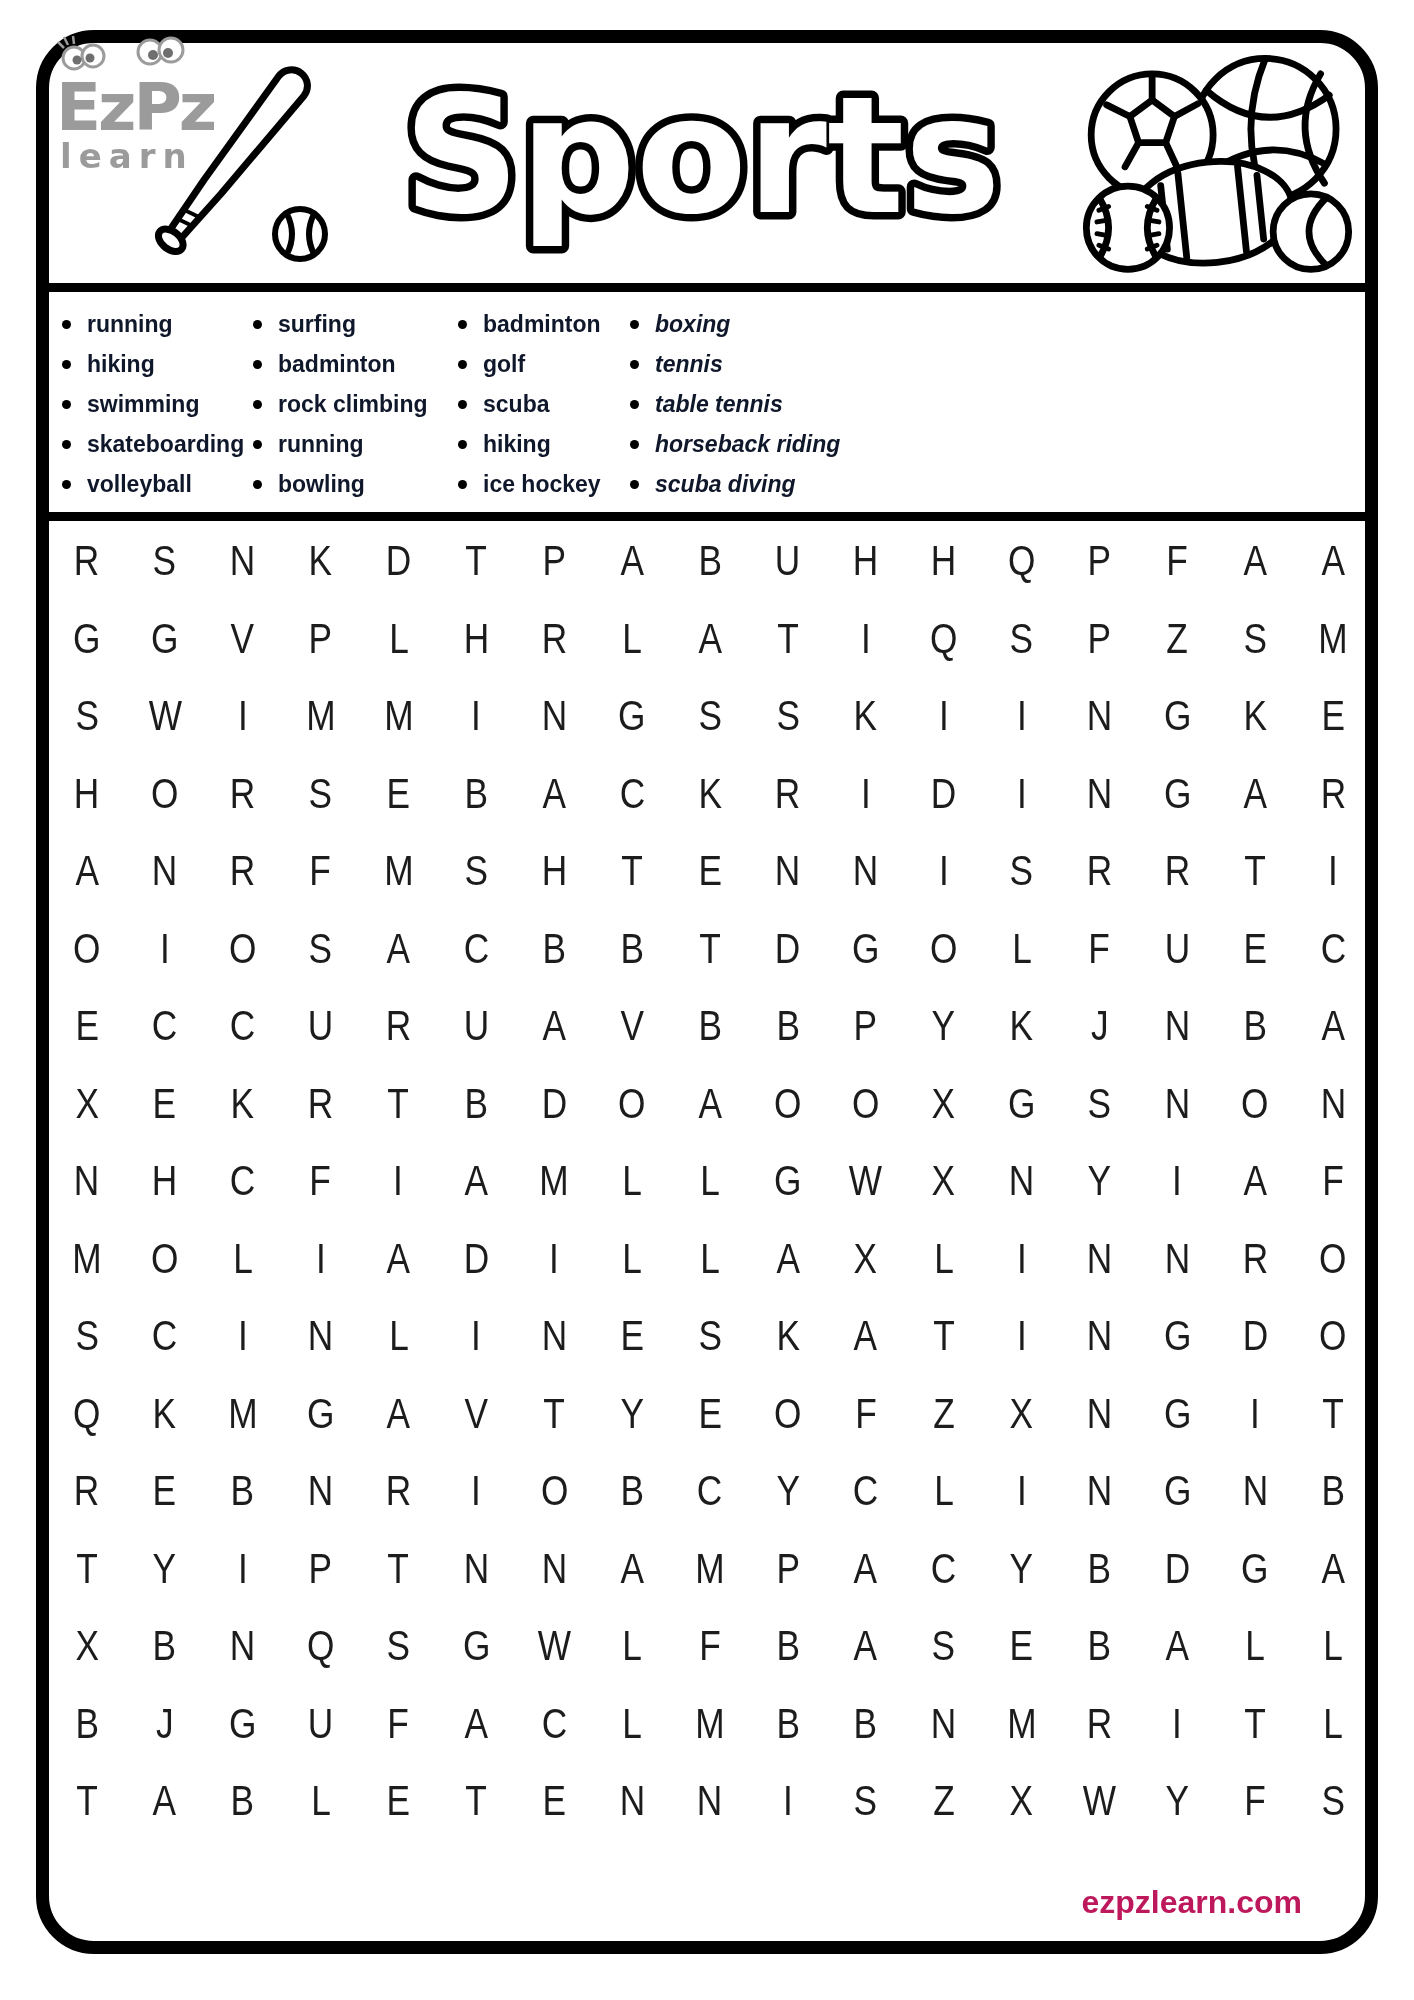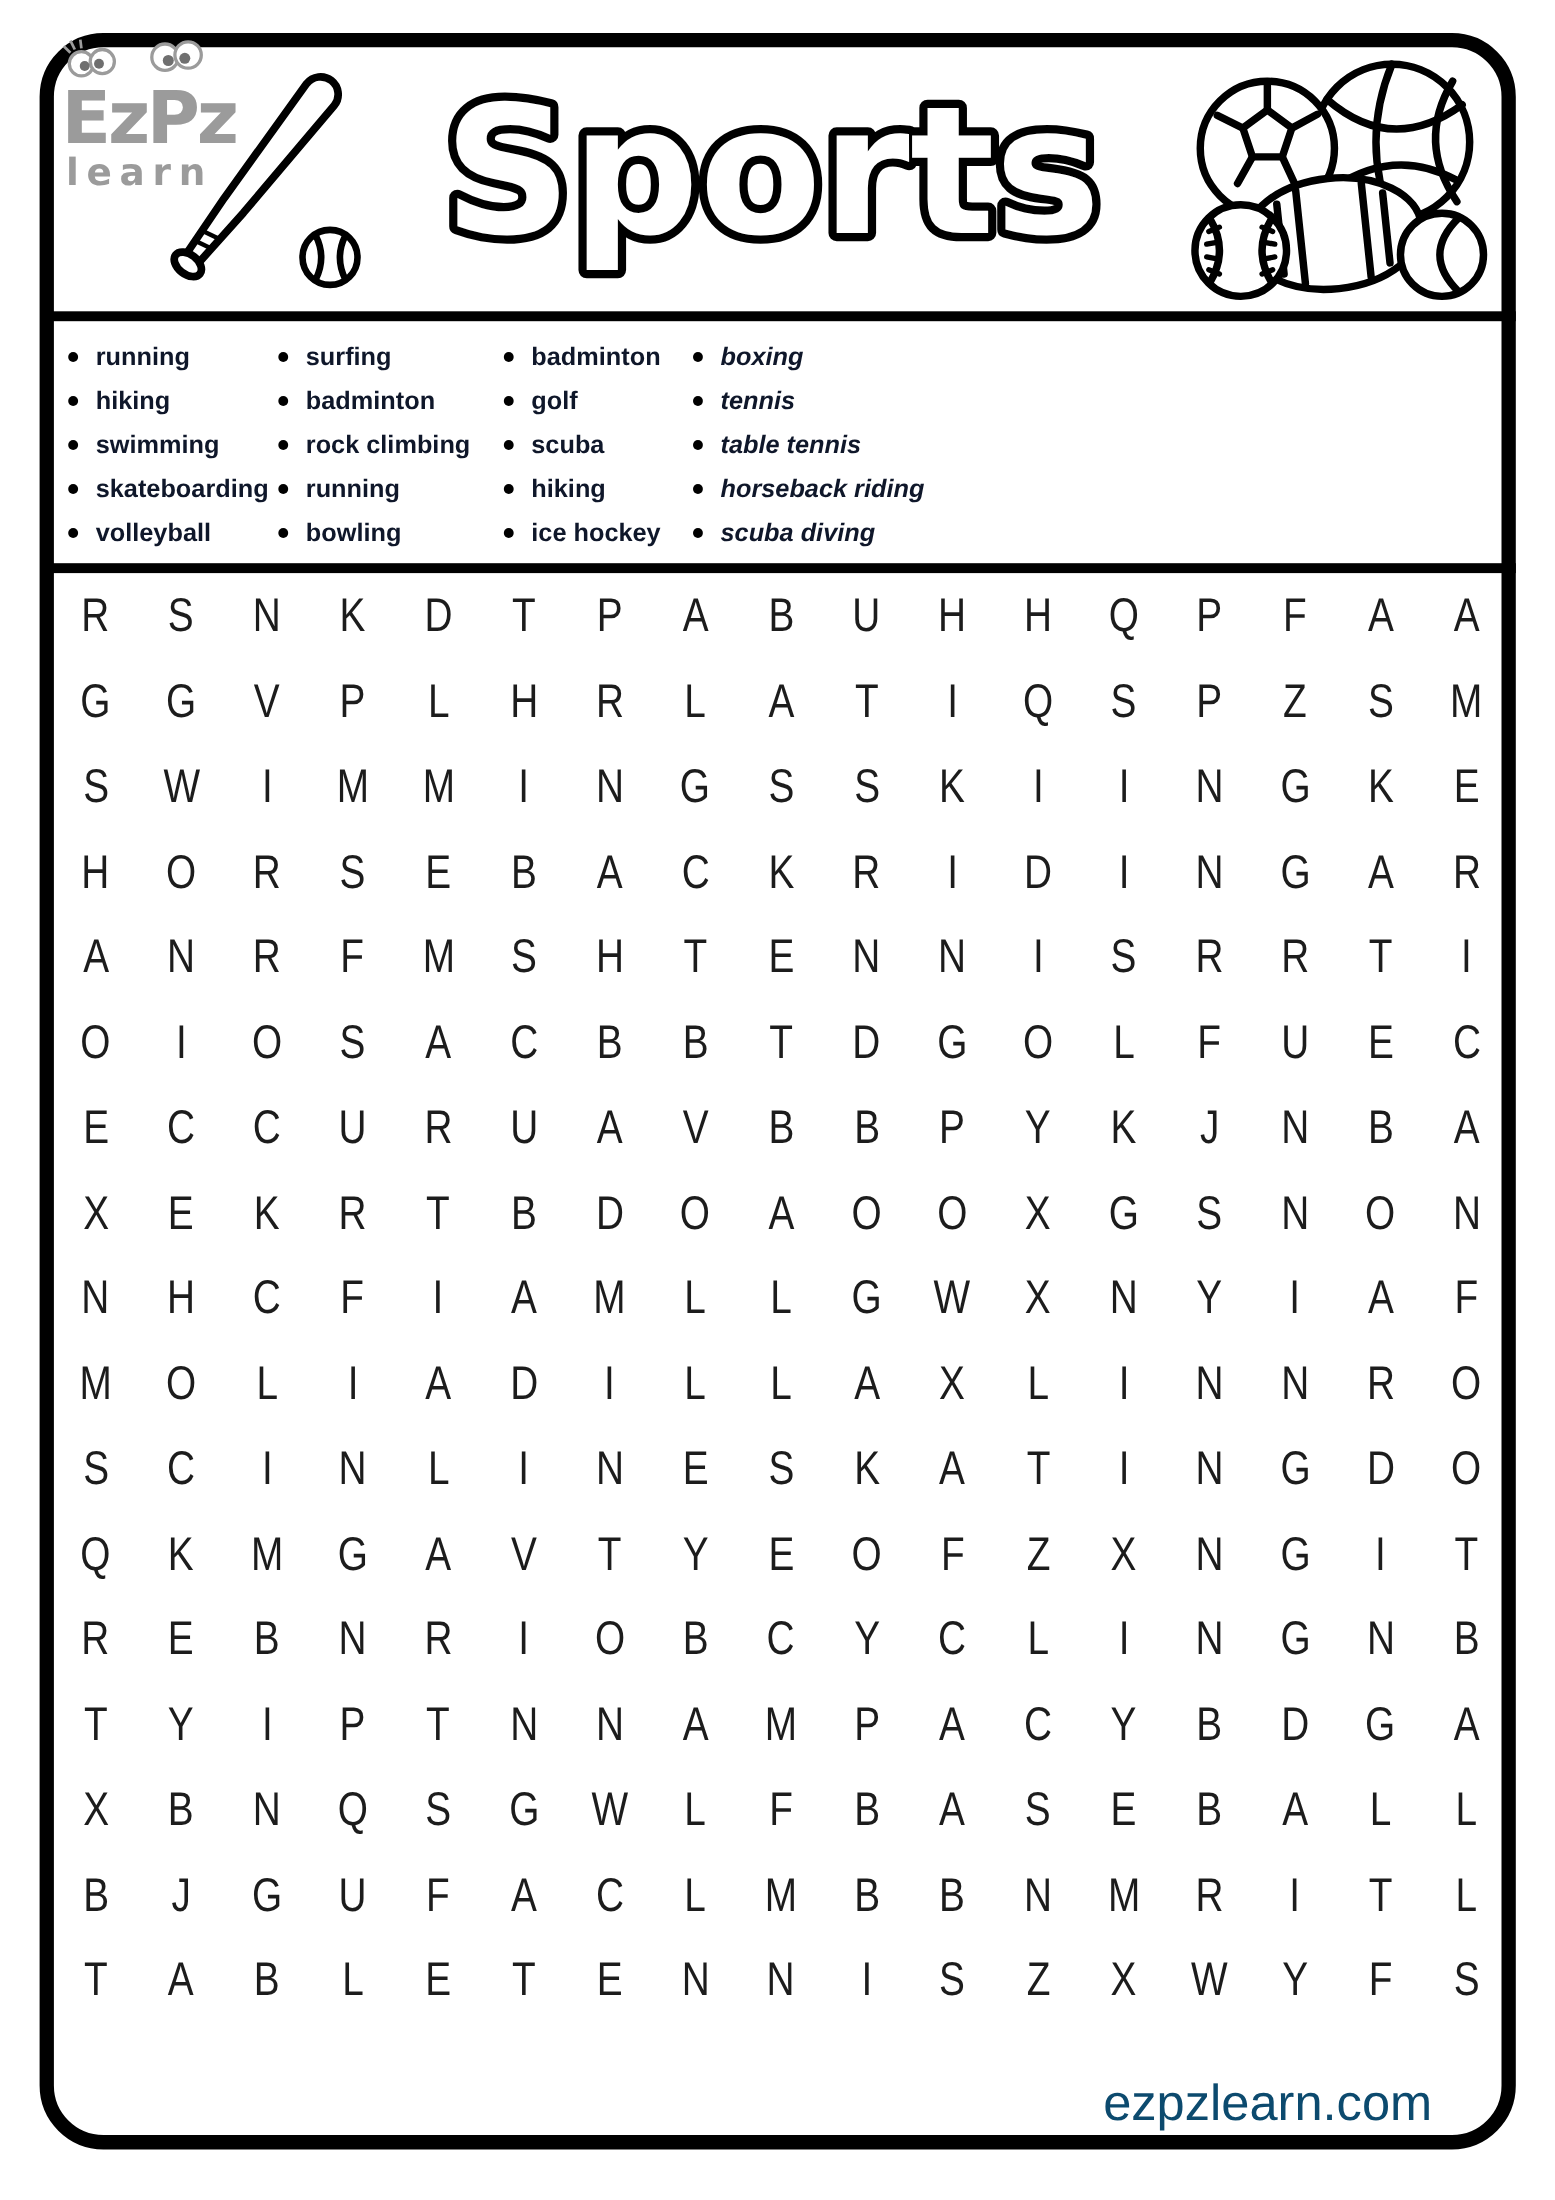--- a/index.html
+++ b/index.html
@@ -42,21 +42,21 @@
   .cell{display:flex;align-items:center;justify-content:center;}
   .cell span{
     display:block;font-size:43px;font-weight:300;color:#1c1c1c;
     transform:scaleX(0.82);line-height:1;
   }
   
   .footer{
     position:absolute;left:0;top:1884px;width:1414px;height:64px;
     text-align:right;box-sizing:border-box;padding-right:112px;
   }
-  .footer span{font-size:46px;font-weight:normal;color:#0c4a6e;}
+  .footer span{font-size:32px;font-weight:bold;color:#be185d;}
 </style>
 </head>
 <body>
 
 <div class="page">
 
   <div class="frame"></div>
 
   <svg class="logo-art" viewBox="0 0 205 145">
     <g stroke="#9b9b9b" stroke-width="3" fill="#fff">

